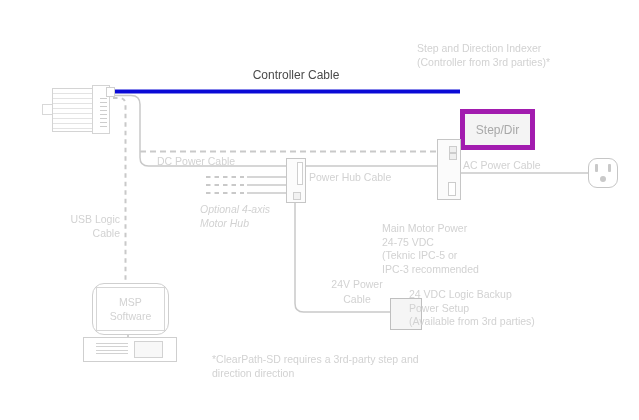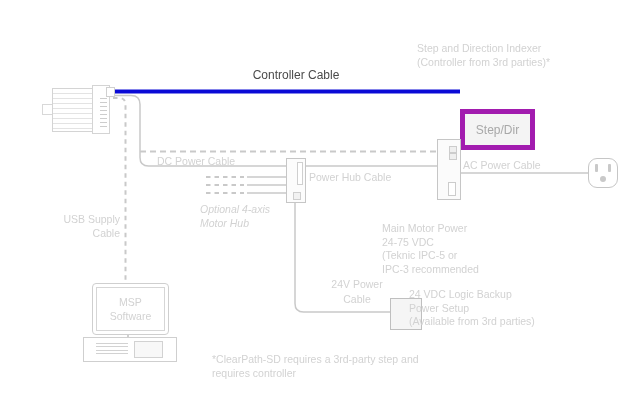--- a/index.html
+++ b/index.html
@@ -33,21 +33,21 @@
   .main-sq1{left:11px;top:6px;width:6px;height:5px;border:1px solid #cccccc;background:#efefef;}
   .main-sq2{left:11px;top:13px;width:6px;height:5px;border:1px solid #cccccc;background:#efefef;}
   .main-slot{left:10px;top:42px;width:6px;height:12px;border:1px solid #cccccc;background:#fff;}
   .v24-box{left:390px;top:298px;width:30px;height:30px;border:1px solid #bfbfbf;background:#f5f5f5;}
   
   .outlet{left:588px;top:158px;width:28px;height:28px;border:1.5px solid #c6c6c6;border-radius:9px;background:#fff;}
   .outlet .slot1{position:absolute;left:6px;top:5px;width:3px;height:8px;background:#c9c9c9;border-radius:1px;}
   .outlet .slot2{position:absolute;right:6px;top:5px;width:3px;height:8px;background:#c9c9c9;border-radius:1px;}
   .outlet .ground{position:absolute;left:11px;top:17px;width:6px;height:6px;border-radius:50%;background:#c9c9c9;}
   
-  .monitor{left:92px;top:283px;width:75px;height:50px;border:1.5px solid #cfcfcf;border-radius:4px;background:#fff;}
+  .monitor{left:92px;top:283px;width:75px;height:50px;border:1.5px solid #cfcfcf;border-radius:12px;background:#fff;}
   .screen{position:absolute;left:3px;top:3px;right:3px;bottom:3px;border:1px solid #d6d6d6;background:#fff;
     display:flex;flex-direction:column;align-items:center;justify-content:center;
     font-size:10.5px;color:#d2d2d2;line-height:14px;}
   .tower{left:83px;top:337px;width:92px;height:23px;border:1.5px solid #cfcfcf;background:#fff;}
   .vents{position:absolute;left:12px;top:5px;width:32px;height:14px;
     background:repeating-linear-gradient(180deg,#d2d2d2 0px,#d2d2d2 1px,transparent 1px,transparent 3.5px);}
   .bay{position:absolute;left:50px;top:3px;width:27px;height:15px;border:1px solid #d2d2d2;background:#f8f8f8;}
 </style>
 </head>
 <body>
@@ -121,21 +121,21 @@
     <div>IPC-3 recommended</div>
   </div>
 
   <div class="abs outlet">
     <div class="slot1"></div>
     <div class="slot2"></div>
     <div class="ground"></div>
   </div>
 
   <div class="lbl lbl-right" style="left:40px;top:213px;width:80px;">
-    <div>USB Supply</div>
+    <div>USB Logic</div>
     <div>Cable</div>
   </div>
 
   <div class="abs monitor">
     <div class="screen">
       <div>MSP</div>
       <div>Software</div>
     </div>
   </div>
   <div class="abs tower">
@@ -149,16 +149,16 @@
   </div>
   <div class="abs v24-box"></div>
   <div class="lbl" style="left:409px;top:288px;width:160px;">
     <div>24 VDC Logic Backup</div>
     <div>Power Setup</div>
     <div>(Available from 3rd parties)</div>
   </div>
 
   <div class="lbl" style="left:212px;top:352px;width:240px;line-height:14px;">
     <div>*ClearPath-SD requires a 3rd-party step and</div>
-    <div>requires controller</div>
+    <div>direction direction</div>
   </div>
 
 </div>
 
 </body></html>

